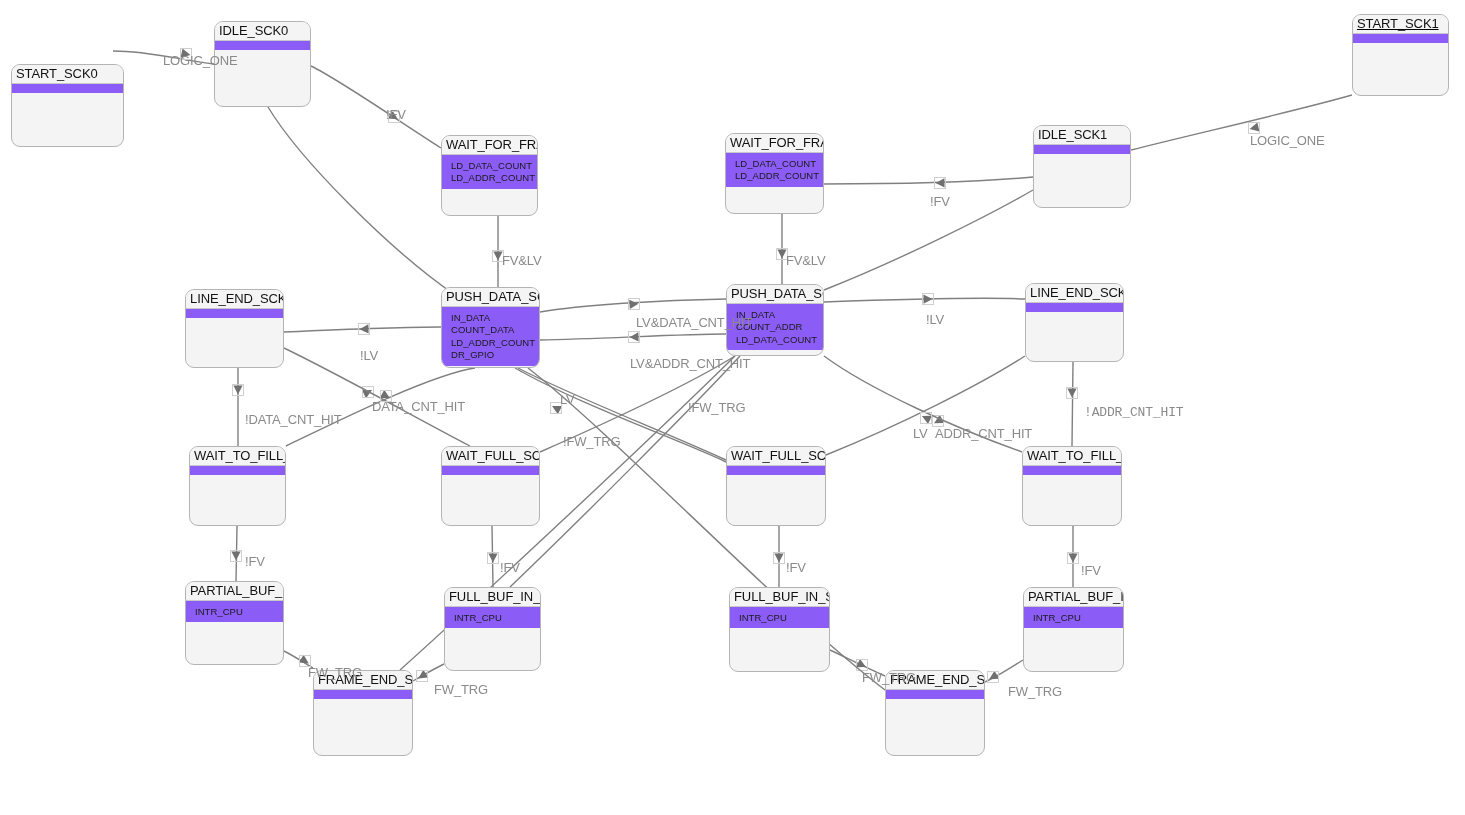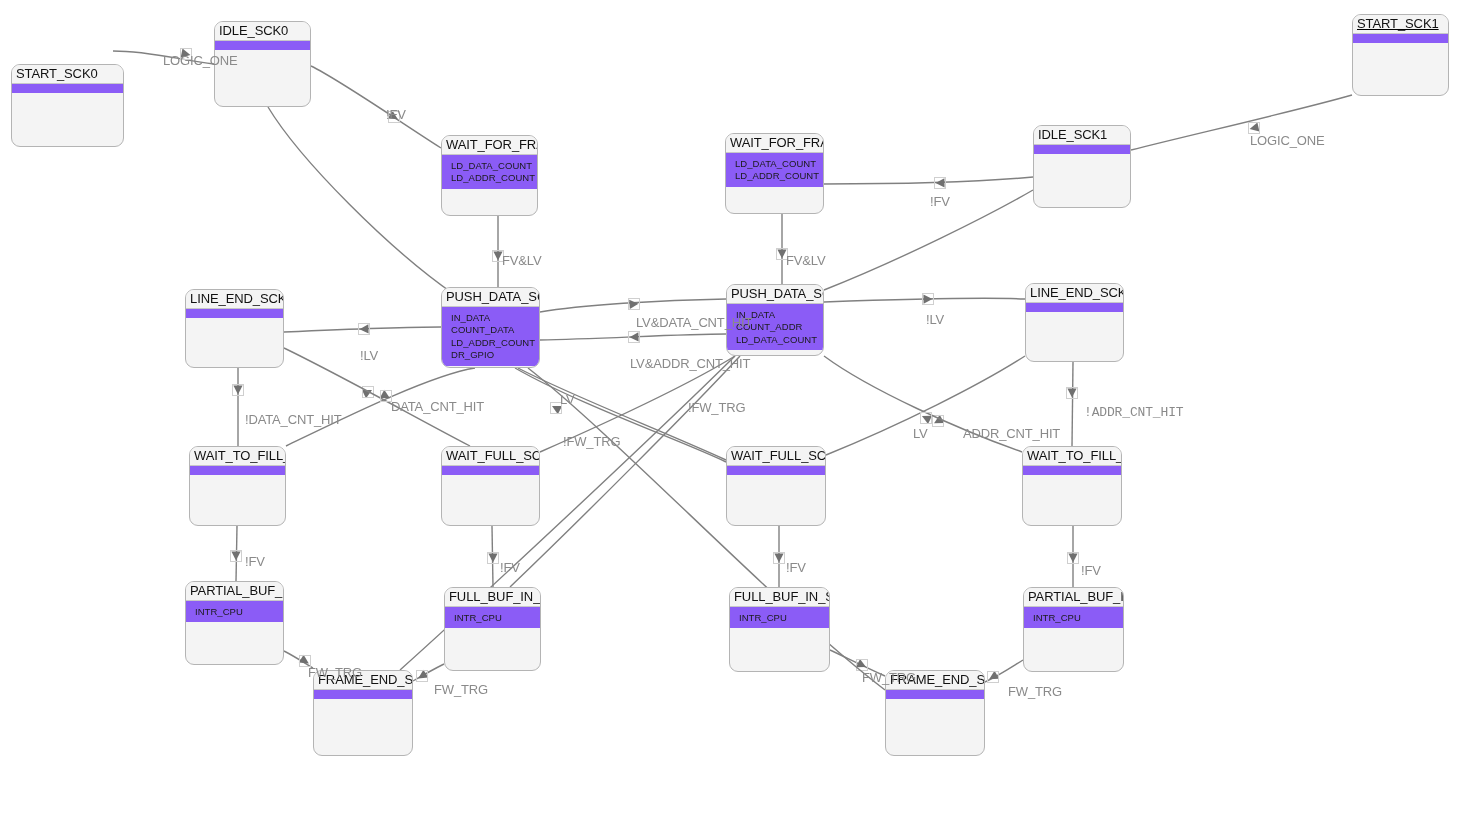--- a/index.html
+++ b/index.html
@@ -264,33 +264,33 @@
     </div>
   <div id="label-layer">
       <div class="edge-label" style="left: 163px; top: 53px;">LOGIC_ONE</div>
       <div class="edge-label" style="left: 386px; top: 107px;">!FV</div>
       <div class="edge-label" style="left: 502px; top: 253px;">FV&amp;LV</div>
       <div class="edge-label" style="left: 636px; top: 315px;">LV&amp;DATA_CNT_HIT</div>
       <div class="edge-label" style="left: 630px; top: 348px; margin-top: 8px;">LV&amp;ADDR_CNT_HIT</div>
       <div class="edge-label" style="left: 360px; top: 348px;">!LV</div>
       <div class="edge-label" style="left: 245px; top: 412px; text-align: right;">!DATA_CNT_HIT</div>
       <div class="edge-label" style="left: 560px; top: 392px;">LV</div>
-      <div class="edge-label" style="left: 391px; top: 399px;">DATA_CNT_HIT</div>
+      <div class="edge-label" style="left: 372px; top: 399px;">DATA_CNT_HIT</div>
       <div class="edge-label" style="left: 245px; top: 554px;">!FV</div>
       <div class="edge-label" style="left: 500px; top: 560px;">!FV</div>
       <div class="edge-label" style="left: 308px; top: 665px;">FW_TRG</div>
       <div class="edge-label" style="left: 434px; top: 682px;">FW_TRG</div>
       <div class="edge-label" style="left: 688px; top: 400px;">!FW_TRG</div>
       <div class="edge-label" style="left: 563px; top: 434px;">!FW_TRG</div>
       <div class="edge-label" style="left: 1250px; top: 133px;">LOGIC_ONE</div>
       <div class="edge-label" style="left: 930px; top: 194px;">!FV</div>
       <div class="edge-label" style="left: 786px; top: 253px;">FV&amp;LV</div>
       <div class="edge-label" style="left: 926px; top: 312px;">!LV</div>
       <div class="edge-label" style="left: 1084px; top: 405px; font-family: Liberation Mono, monospace;">!ADDR_CNT_HIT</div>
-      <div class="edge-label" style="left: 935px; top: 426px; margin-left: 28px;">ADDR_CNT_HIT</div>
+      <div class="edge-label" style="left: 935px; top: 426px;">ADDR_CNT_HIT</div>
       <div class="edge-label" style="left: 913px; top: 426px;">LV</div>
       <div class="edge-label" style="left: 1081px; top: 563px;">!FV</div>
       <div class="edge-label" style="left: 786px; top: 560px;">!FV</div>
       <div class="edge-label" style="left: 862px; top: 670px;">FW_TRG</div>
       <div class="edge-label" style="left: 1008px; top: 684px;">FW_TRG</div>
     </div>
 
 </div>
 
 </body></html>

